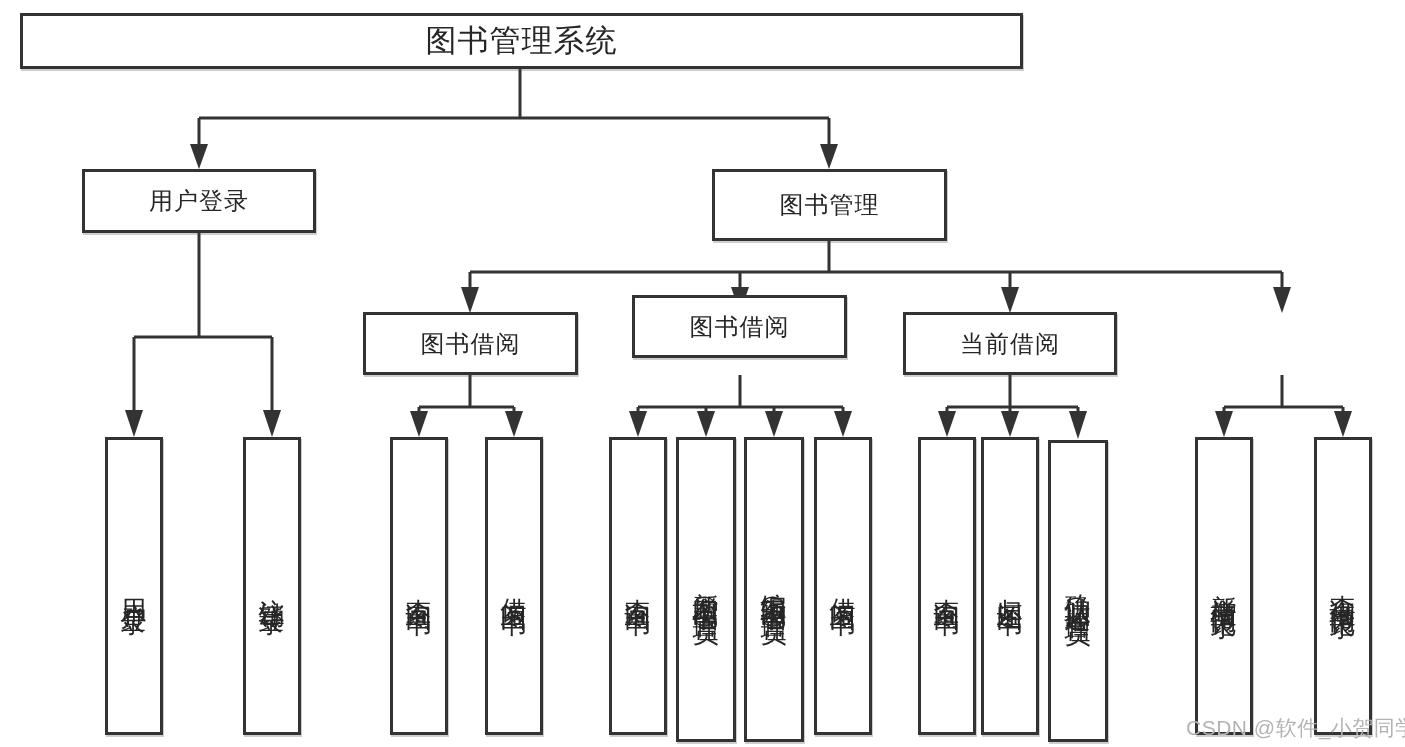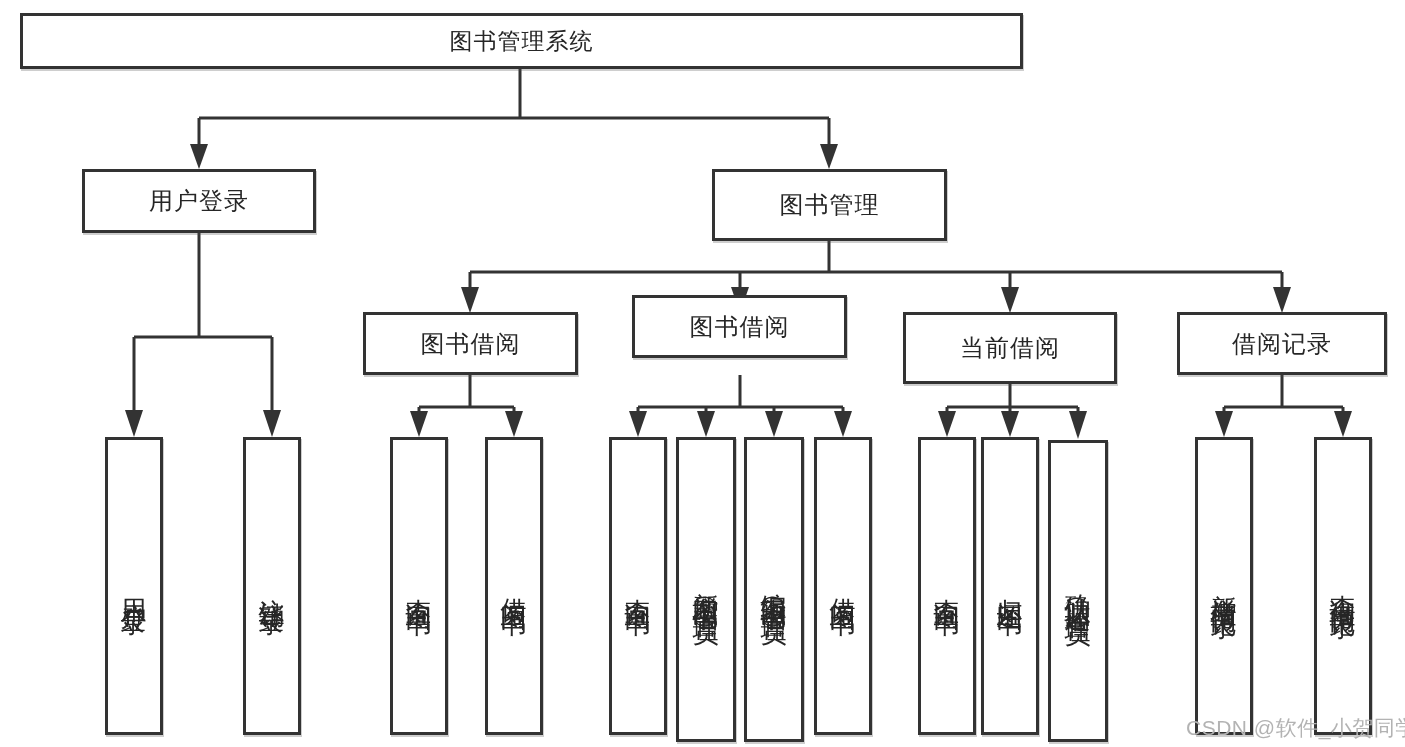--- a/index.html
+++ b/index.html
@@ -35,21 +35,21 @@
     display: flex;
     align-items: center;
     justify-content: center;
     color: #262626;
   }
   .box.h span {
     font-size: 24px;
     letter-spacing: 1px;
     white-space: nowrap;
   }
-  .box.root span { font-size: 23px; }
+  .box.root span { font-size: 31px; }
   .box.v span {
     writing-mode: vertical-rl;
     text-orientation: mixed;
     font-size: 26px;
     letter-spacing: 4px;
     line-height: 1;
     white-space: nowrap;
   }
   .watermark {
     position: absolute;
@@ -120,25 +120,22 @@
   <div class="box h" style="left:712px;top:169px;width:235px;height:72px">
     <span>图书管理</span>
   </div>
 
   <div class="box h" style="left:363px;top:312px;width:215px;height:63px">
     <span>图书借阅</span>
   </div>
   <div class="box h" style="left:632px;top:295px;width:215px;height:63px">
     <span>图书借阅</span>
   </div>
-  <div class="box h" style="left:903px;top:312px;width:214px;height:72px">
+  <div class="box h" style="left:903px;top:312px;width:214px;height:63px">
     <span>当前借阅</span>
-  </div>
-  <div class="box h" style="left:1177px;top:312px;width:210px;height:63px">
-    <span>借阅记录</span>
   </div>
 
   <div class="box v" style="left:105px;top:437px;width:58px;height:298px">
     <span>用户登录</span>
   </div>
   <div class="box v" style="left:243px;top:437px;width:58px;height:298px">
     <span>注销登录</span>
   </div>
 
   <div class="box v" style="left:390px;top:437px;width:58px;height:298px">

